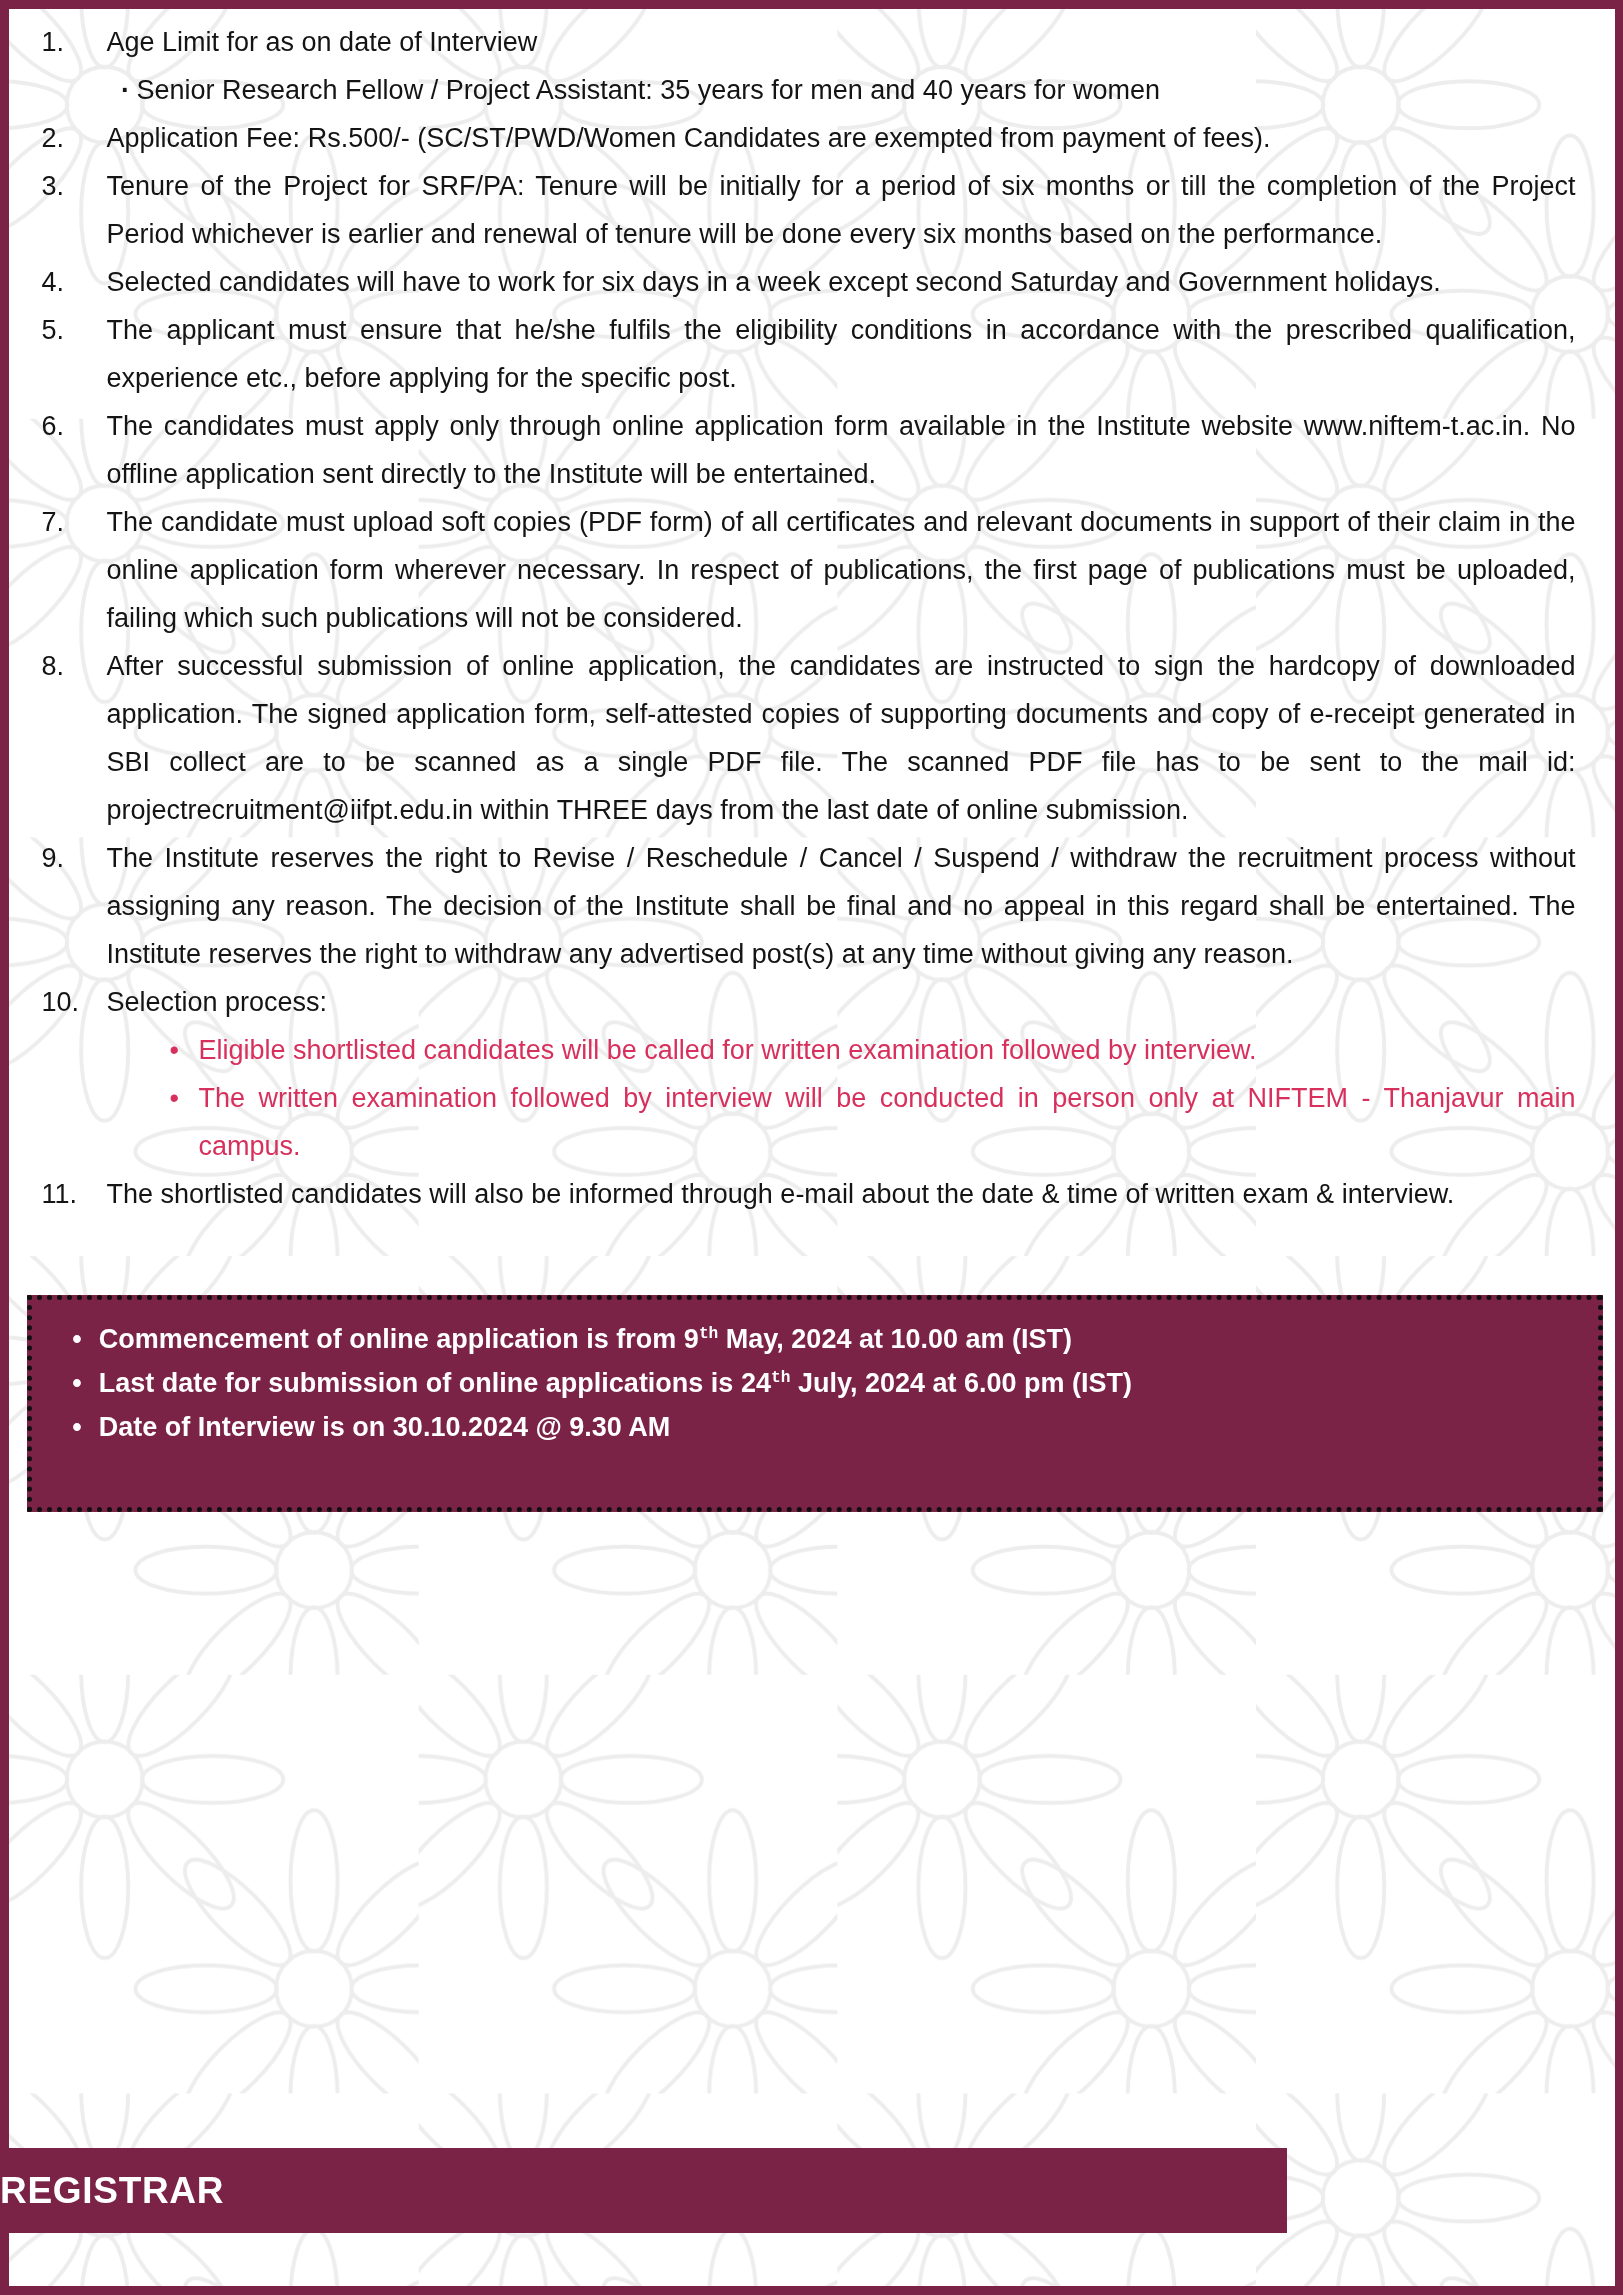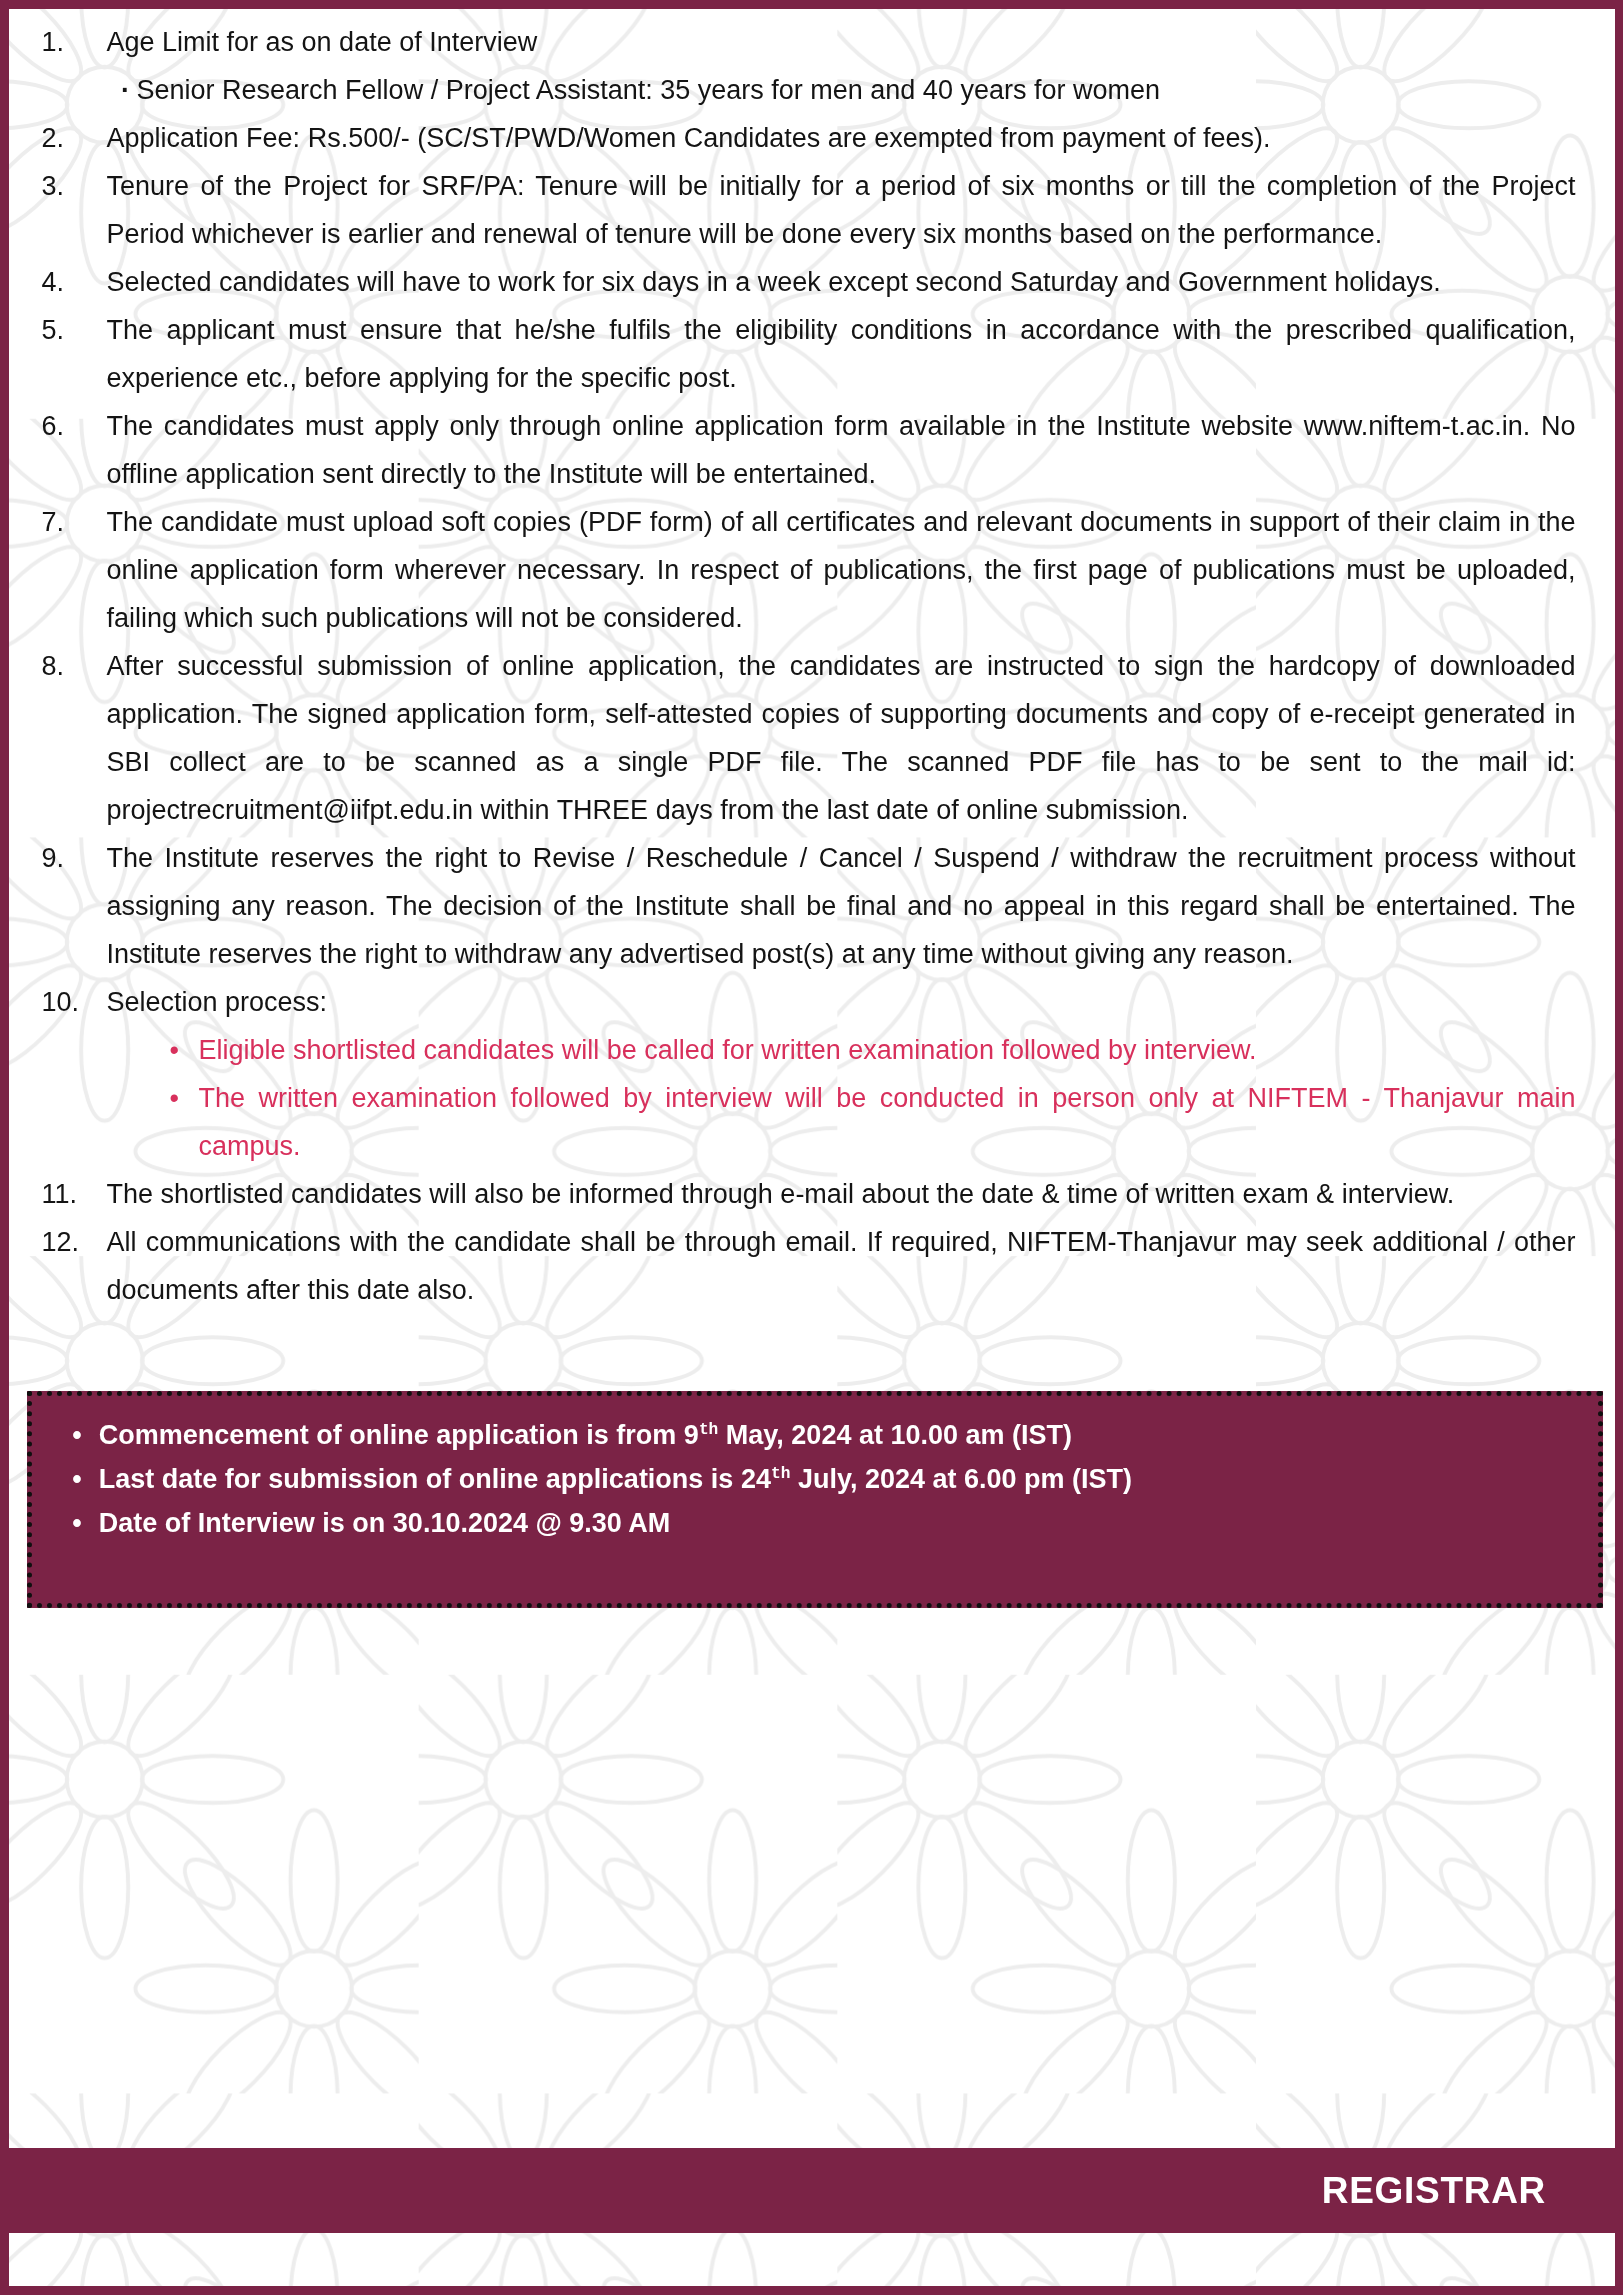--- a/index.html
+++ b/index.html
@@ -40,23 +40,23 @@
     padding:17px 26px 58px 26px;
     box-sizing:border-box;
   }
   .dates-title{font-size:29px;font-weight:bold;line-height:48px;}
   .date-line{display:flex;font-size:27px;font-weight:bold;line-height:44px;}
   .date-marker{flex:0 0 41px;box-sizing:border-box;padding-left:14.4px;}
   .date-text{flex:1;}
   sup{font-size:60%;line-height:0;font-family:Liberation Mono, monospace;}
 
   .registrar-band{
-    position:absolute;left:0;top:2148px;width:1623px;height:85px;
+    position:absolute;left:0;top:2148px;width:1287px;height:85px;
     background:#7b2346;z-index:4;
-    display:flex;align-items:center;justify-content:flex-end;
+    display:flex;align-items:center;justify-content:flex-start;
     padding-right:77px;box-sizing:border-box;
   }
   .registrar-band .label{
     color:#ffffff;font-size:37px;font-weight:bold;letter-spacing:0.7px;
   }
 </style>
 </head>
 <body>
 
 <div class="page">
@@ -157,24 +157,20 @@
           <span class="sel-text">The written examination followed by interview will be conducted in person only at NIFTEM - Thanjavur main campus.</span>
         </div>
       </div>
     </div>
 
     <div class="item">
       <div class="num">11.</div>
       <div class="body"><span>The shortlisted candidates will also be informed through e-mail about the date &amp; time of written exam &amp; interview.</span></div>
     </div>
 
-    <div class="item">
-      <div class="num">12.</div>
-      <div class="body"><span>All communications with the candidate shall be through email. If required, NIFTEM-Thanjavur may seek additional / other documents after this date also.</span></div>
-    </div>
 
     <div class="dates-box">
       <div class="date-line">
         <span class="date-marker">•</span>
         <span class="date-text"><span>Commencement of online application is from 9</span><sup>th</sup><span> May, 2024 at 10.00 am (IST)</span></span>
       </div>
       <div class="date-line">
         <span class="date-marker">•</span>
         <span class="date-text"><span>Last date for submission of online applications is 24</span><sup>th</sup><span> July, 2024 at 6.00 pm (IST)</span></span>
       </div>

